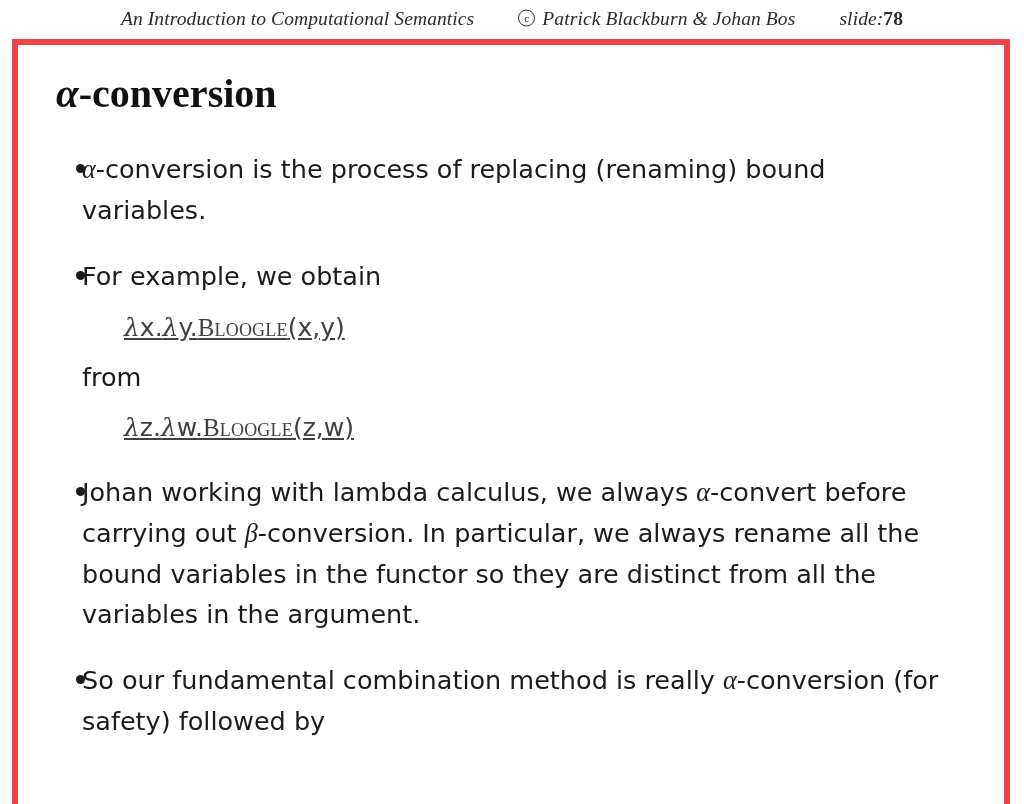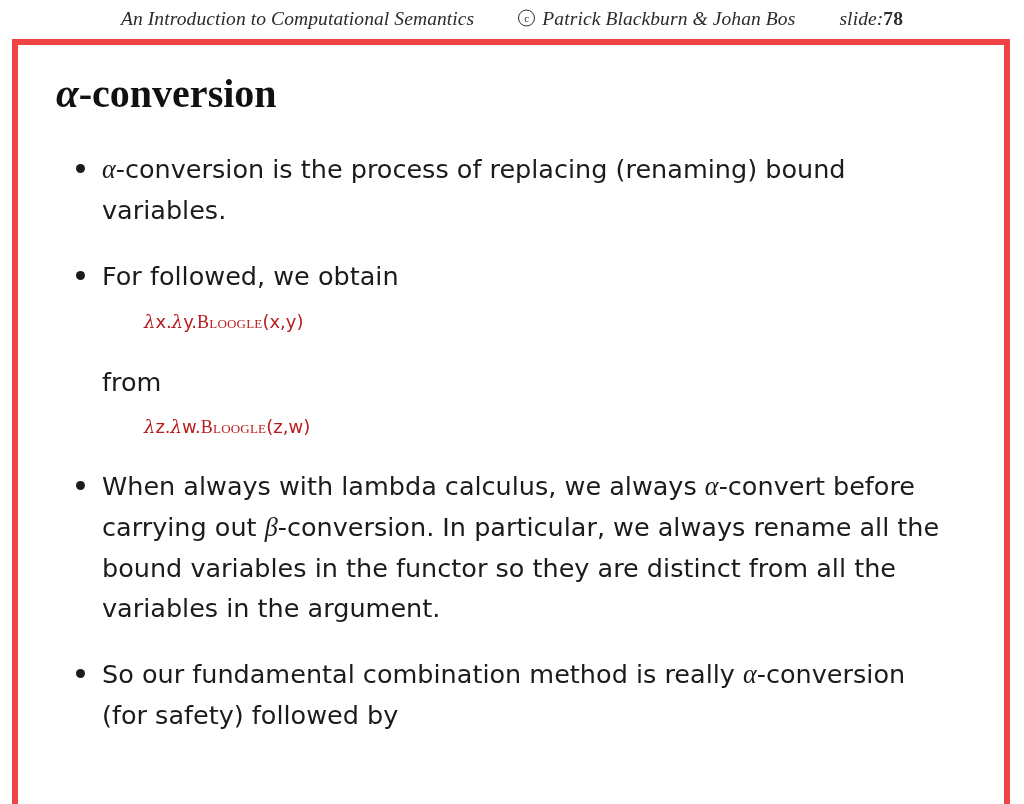--- a/index.html
+++ b/index.html
@@ -87,21 +87,21 @@
     left: 0;
     top: 105px;
     width: 100%;
     box-sizing: border-box;
     padding: 0 28px 0 0;
   }
 
   .bullet {
     position: relative;
     margin: 0 0 26px 0;
-    padding-left: 84px;
+    padding-left: 64px;
     padding-right: 30px;
     font-size: 25.5px;
     line-height: 1.56;
     color: #1b1b1b;
   }
   .bullet:last-child { margin-bottom: 0; }
 
   .bullet-dot {
     position: absolute;
     left: 58px;
@@ -111,44 +111,45 @@
     border-radius: 50%;
     background: #1b1b1b;
   }
 
   .bullet-line { display: block; }
   .bullet-line.math {
     padding-left: 42px;
     margin-top: 11px;
     margin-bottom: 11px;
   }
-  .bullet-line.plain { margin-top: 27px; }
+  .bullet-line.plain { margin-top: 11px; }
   .bullet-para { display: block; }
 
   
   .mvar {
     font-family: "Liberation Serif", "DejaVu Serif", serif;
     font-style: italic;
     font-size: 1.03em;
   }
   .lam {
     font-family: "DejaVu Serif", "Liberation Serif", serif;
     font-style: italic;
     font-size: 1.0em;
   }
   .sc {
     font-family: "Liberation Serif", "DejaVu Serif", serif;
     font-variant: small-caps;
     font-size: 1.0em;
     letter-spacing: 0.2px;
   }
   .mtext {
-    font-size: 18px;
-    color: #b91c1c;
+    font-size: 25px;
+    color: #404040;
     white-space: nowrap;
+    text-decoration: underline;
   }
 </style>
 </head>
 <body>
 
 <div class="slide-header">
   <span class="hdr-title">An Introduction to Computational Semantics</span>
   <span class="hdr-copy">
     <span class="copy-mark">
         <span>c</span>
@@ -164,33 +165,33 @@
 
   <div class="bullet-list">
 
     <div class="bullet">
       <span class="bullet-dot"></span>
       <span class="bullet-para"><span class="mvar">α</span><span>-conversion is the process of replacing (renaming) bound variables.</span></span>
     </div>
 
     <div class="bullet">
       <span class="bullet-dot"></span>
-      <span class="bullet-line">For followed, we obtain</span>
+      <span class="bullet-line">For example, we obtain</span>
 
       <span class="bullet-line math mtext"><span class="lam">λ</span><span>x.</span><span class="lam">λ</span><span>y.</span><span class="sc">Bloogle</span><span>(x,y)</span></span>
 
       <span class="bullet-line plain">from</span>
 
       <span class="bullet-line math mtext"><span class="lam">λ</span><span>z.</span><span class="lam">λ</span><span>w.</span><span class="sc">Bloogle</span><span>(z,w)</span></span>
 
     </div>
 
     <div class="bullet">
       <span class="bullet-dot"></span>
-      <span class="bullet-para"><span>When always with lambda calculus, we always </span><span class="mvar">α</span><span>-convert before carrying out </span><span class="mvar">β</span><span>-conversion. In particular, we always rename all the bound variables in the functor so they are distinct from all the variables in the argument.</span></span>
+      <span class="bullet-para"><span>Johan working with lambda calculus, we always </span><span class="mvar">α</span><span>-convert before carrying out </span><span class="mvar">β</span><span>-conversion. In particular, we always rename all the bound variables in the functor so they are distinct from all the variables in the argument.</span></span>
     </div>
 
 
     <div class="bullet">
       <span class="bullet-dot"></span>
       <span class="bullet-para"><span>So our fundamental combination method is really </span><span class="mvar">α</span><span>-conversion (for safety) followed by </span></span>
     </div>
 
   </div>
 </div>

